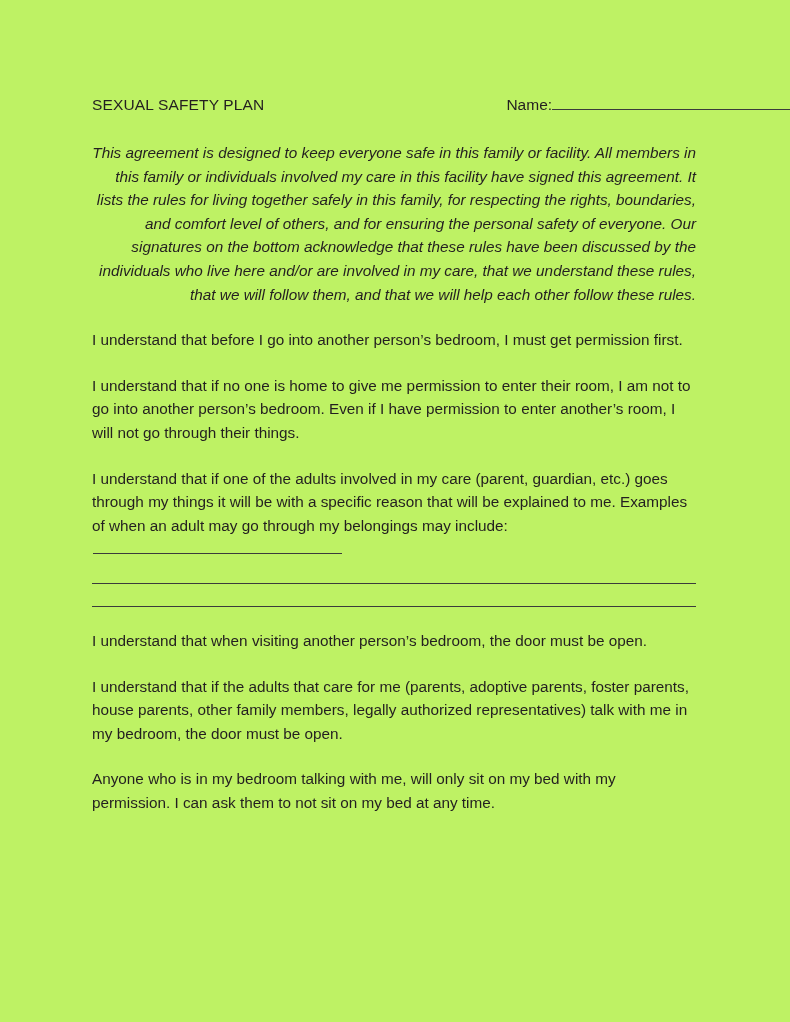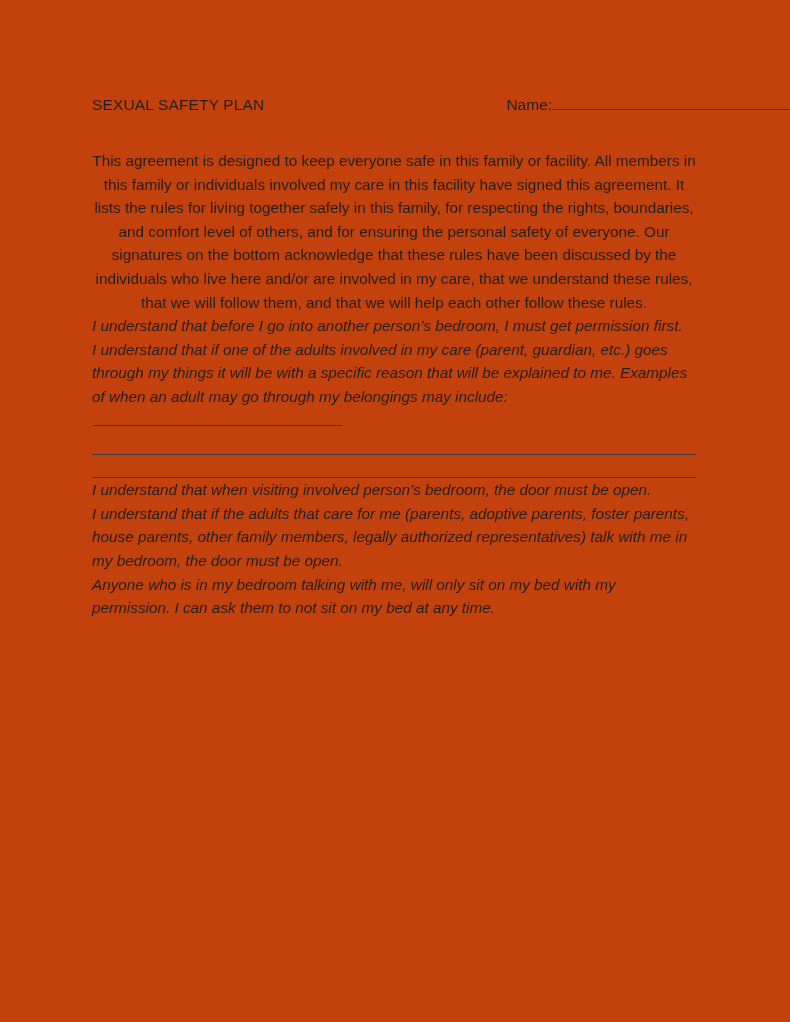--- a/index.html
+++ b/index.html
@@ -10,21 +10,21 @@
   }
   body {
     font-family: "Liberation Sans", "DejaVu Sans", sans-serif;
     color: #231f20;
     -webkit-font-smoothing: antialiased;
   }
   .page {
     position: relative;
     width: 790px;
     height: 1022px;
-    background: #c2410c;
+    background: #bef264;
     overflow: hidden;
     box-sizing: border-box;
   }
   .sheet {
     position: absolute;
     left: 92px;
     top: 94px;
     width: 604px;
   }
 
@@ -58,34 +58,35 @@
   .name-blank {
     flex: 1 1 auto;
     border-bottom: 1.2px solid #3b3b3b;
     height: 15px;
     margin-left: 0px;
     min-width: 250px;
   }
 
   
   .intro {
+    font-style: italic;
     font-size: 15.3px;
     line-height: 23.6px;
-    margin-top: 34px;
-    text-align: center;
+    margin-top: 26px;
+    text-align: right;
     color: #231f20;
   }
 
   
   .para {
     font-size: 15.3px;
     line-height: 23.6px;
+    margin-top: 22px;
     color: #231f20;
     text-align: left;
-    font-style: italic;
   }
 
   
   .para .inline-blank {
     display: inline-block;
     border-bottom: 1.2px solid #3b3b3b;
     height: 14px;
     vertical-align: baseline;
     width: 249px;
     margin-left: 1px;
@@ -109,30 +110,31 @@
       <div class="name-group">
         <span class="name-label">Name:</span>
         <span class="name-blank"></span>
       </div>
     </div>
 
     <div class="intro">This agreement is designed to keep everyone safe in this family or facility. All members in this family or individuals involved my care in this facility have signed this agreement. It lists the rules for living together safely in this family, for respecting the rights, boundaries, and comfort level of others, and for ensuring the personal safety of everyone. Our signatures on the bottom acknowledge that these rules have been discussed by the individuals who live here and/or are involved in my care, that we understand these rules, that we will follow them, and that we will help each other follow these rules.</div>
 
     <div class="para">I understand that before I go into another person’s bedroom, I must get permission first.</div>
 
+    <div class="para">I understand that if no one is home to give me permission to enter their room, I am not to go into another person’s bedroom. Even if I have permission to enter another’s room, I will not go through their things.</div>
 
 
 
     <div class="para"><span>I understand that if one of the adults involved in my care (parent, guardian, etc.) goes through my things it will be with a specific reason that will be explained to me. Examples of when an adult may go through my belongings may include:</span><span class="inline-blank"></span></div>
 
     <div class="blank-line"></div>
 
     <div class="blank-line second"></div>
 
-    <div class="para">I understand that when visiting involved person’s bedroom, the door must be open.</div>
+    <div class="para">I understand that when visiting another person’s bedroom, the door must be open.</div>
 
 
     <div class="para">I understand that if the adults that care for me (parents, adoptive parents, foster parents, house parents, other family members, legally authorized representatives) talk with me in my bedroom, the door must be open.</div>
 
     <div class="para">Anyone who is in my bedroom talking with me, will only sit on my bed with my permission. I can ask them to not sit on my bed at any time.</div>
 
   </div>
 </div>
 
 </body></html>

